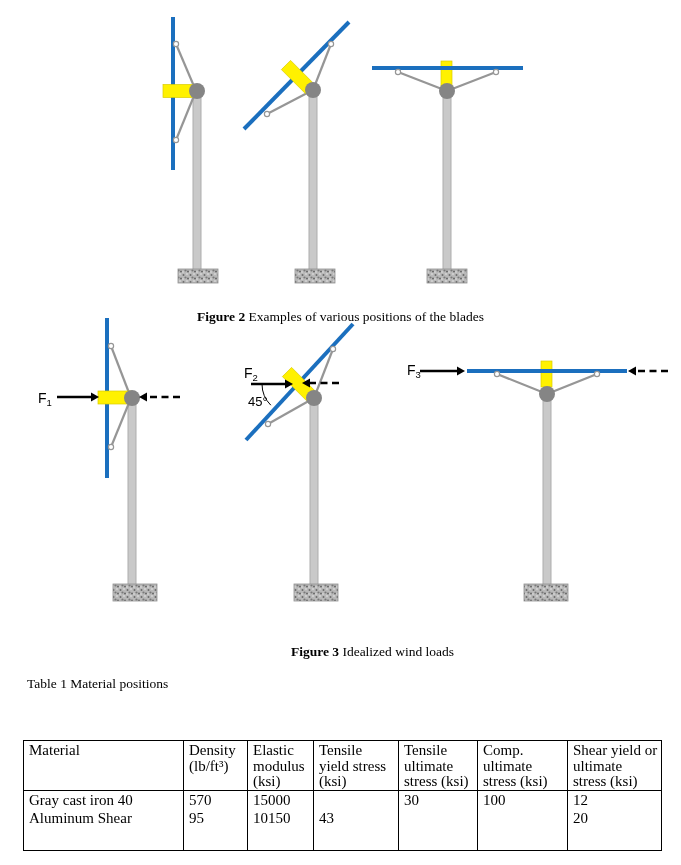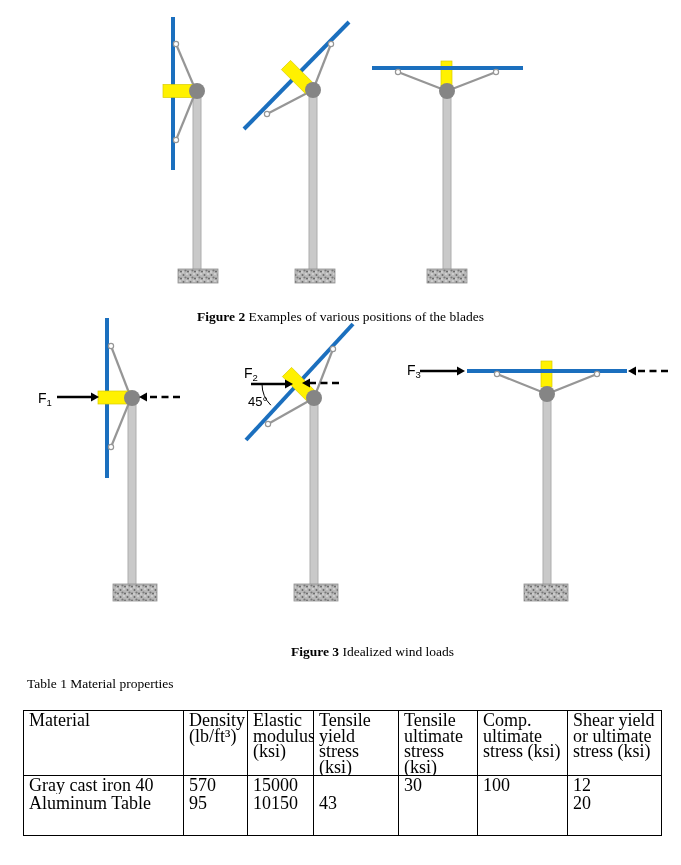--- a/index.html
+++ b/index.html
@@ -11,23 +11,23 @@
   .caption{
     position:absolute;left:0;width:681px;text-align:center;
     font-size:13.5px;line-height:15px;margin-top:24px;
   }
   .caption .bold{font-weight:bold;}
   .tbl-caption{
     position:absolute;left:27px;top:676px;font-size:13.5px;
   }
   .tbl-caption .bold{font-weight:normal;}
   table.props{
-    position:absolute;left:23px;top:710px;width:638px;
+    position:absolute;left:23px;top:740px;width:638px;
     border-collapse:collapse;table-layout:fixed;
-    font-family:"Liberation Serif", serif;font-size:18px;color:#000;
+    font-family:"Liberation Serif", serif;font-size:15px;color:#000;
     border:1px solid #000;
   }
   table.props th, table.props td{
     border-left:1px solid #000;border-right:1px solid #000;
     vertical-align:top;text-align:left;font-weight:normal;
     padding:2px 3px 0 5px;overflow:hidden;
   }
   table.props thead th{
     height:45px;line-height:15.5px;border-bottom:1px solid #000;
   }
@@ -156,21 +156,21 @@
 
   <div class="caption" style="top:285px;">
     <span class="bold">Figure 2</span><span> Examples of various positions of the blades</span>
   </div>
 
   <div class="caption" style="top:620px;padding-left:32px;">
     <span class="bold">Figure 3</span><span> Idealized wind loads</span>
   </div>
 
   <div class="tbl-caption">
-    <span class="bold">Table 1</span><span> Material properties</span>
+    <span class="bold">Table 1</span><span> Material positions</span>
   </div>
 
   <table class="props">
     <colgroup>
       <col style="width:160px">
         <col style="width:64px">
         <col style="width:66px">
       <col style="width:85px">
         <col style="width:79px">
         <col style="width:90px">
@@ -191,21 +191,21 @@
       <tr>
         <td>Gray cast iron 40</td>
         <td>570</td>
         <td>15000</td>
         <td></td>
         <td>30</td>
         <td>100</td>
         <td>12</td>
       </tr>
       <tr>
-        <td>Aluminum Table</td>
+        <td>Aluminum Shear</td>
         <td>95</td>
         <td>10150</td>
         <td>43</td>
         <td></td>
         <td></td>
         <td>20</td>
       </tr>
       <tr class="spacer">
         <td></td>
         <td></td>

